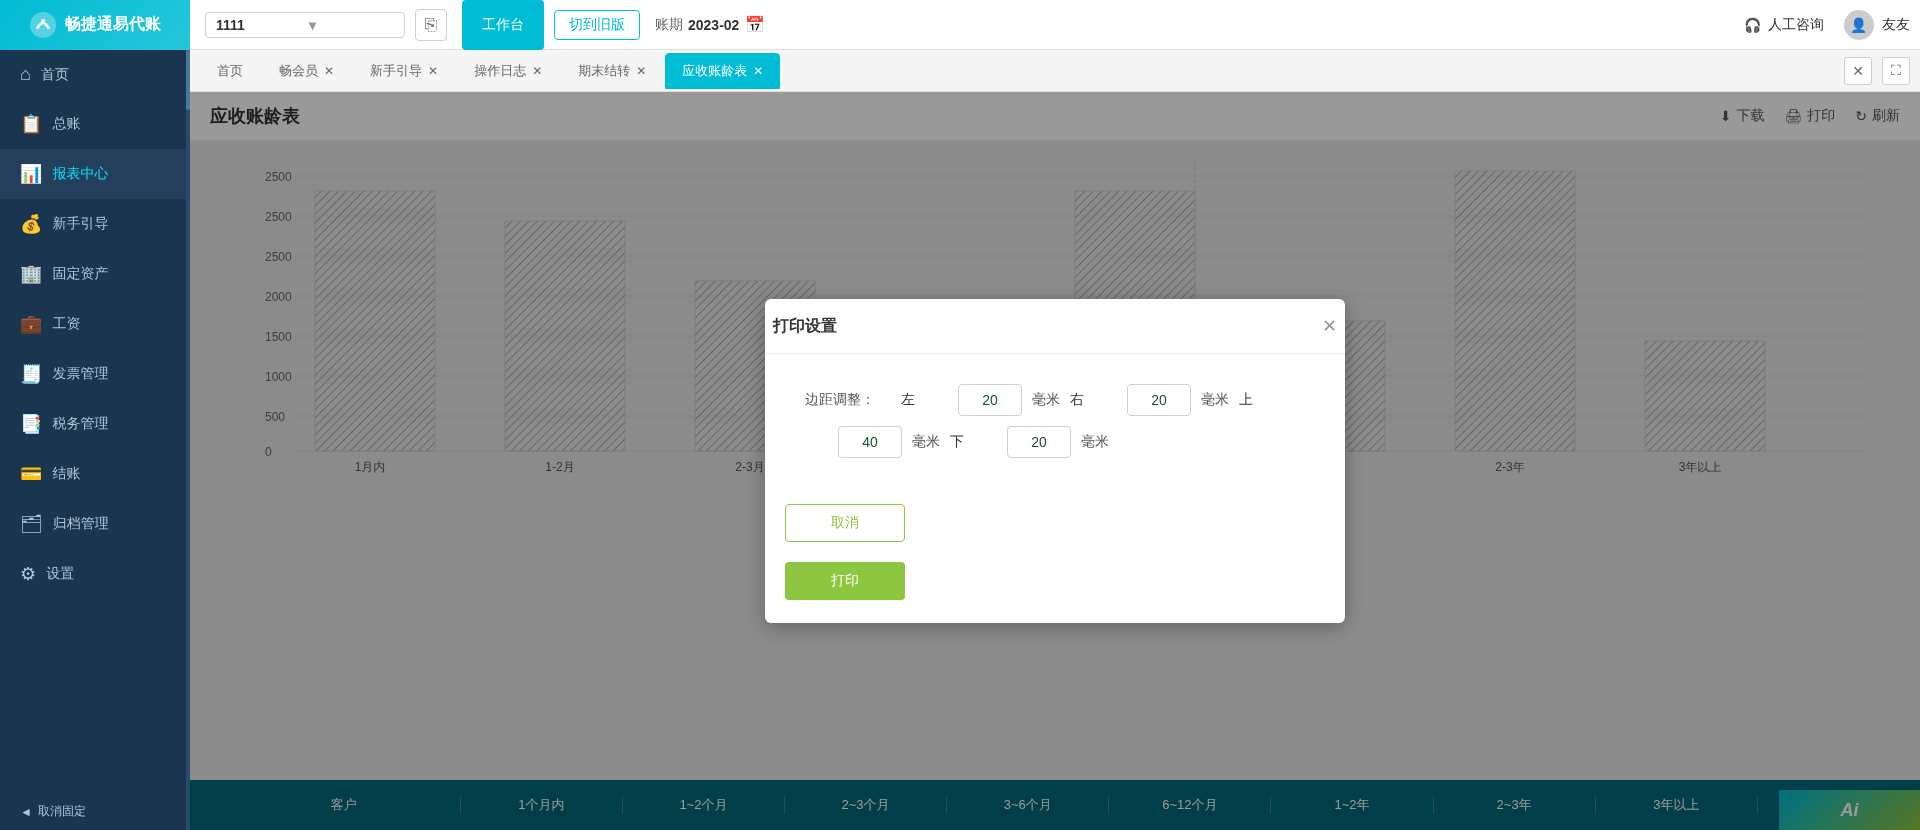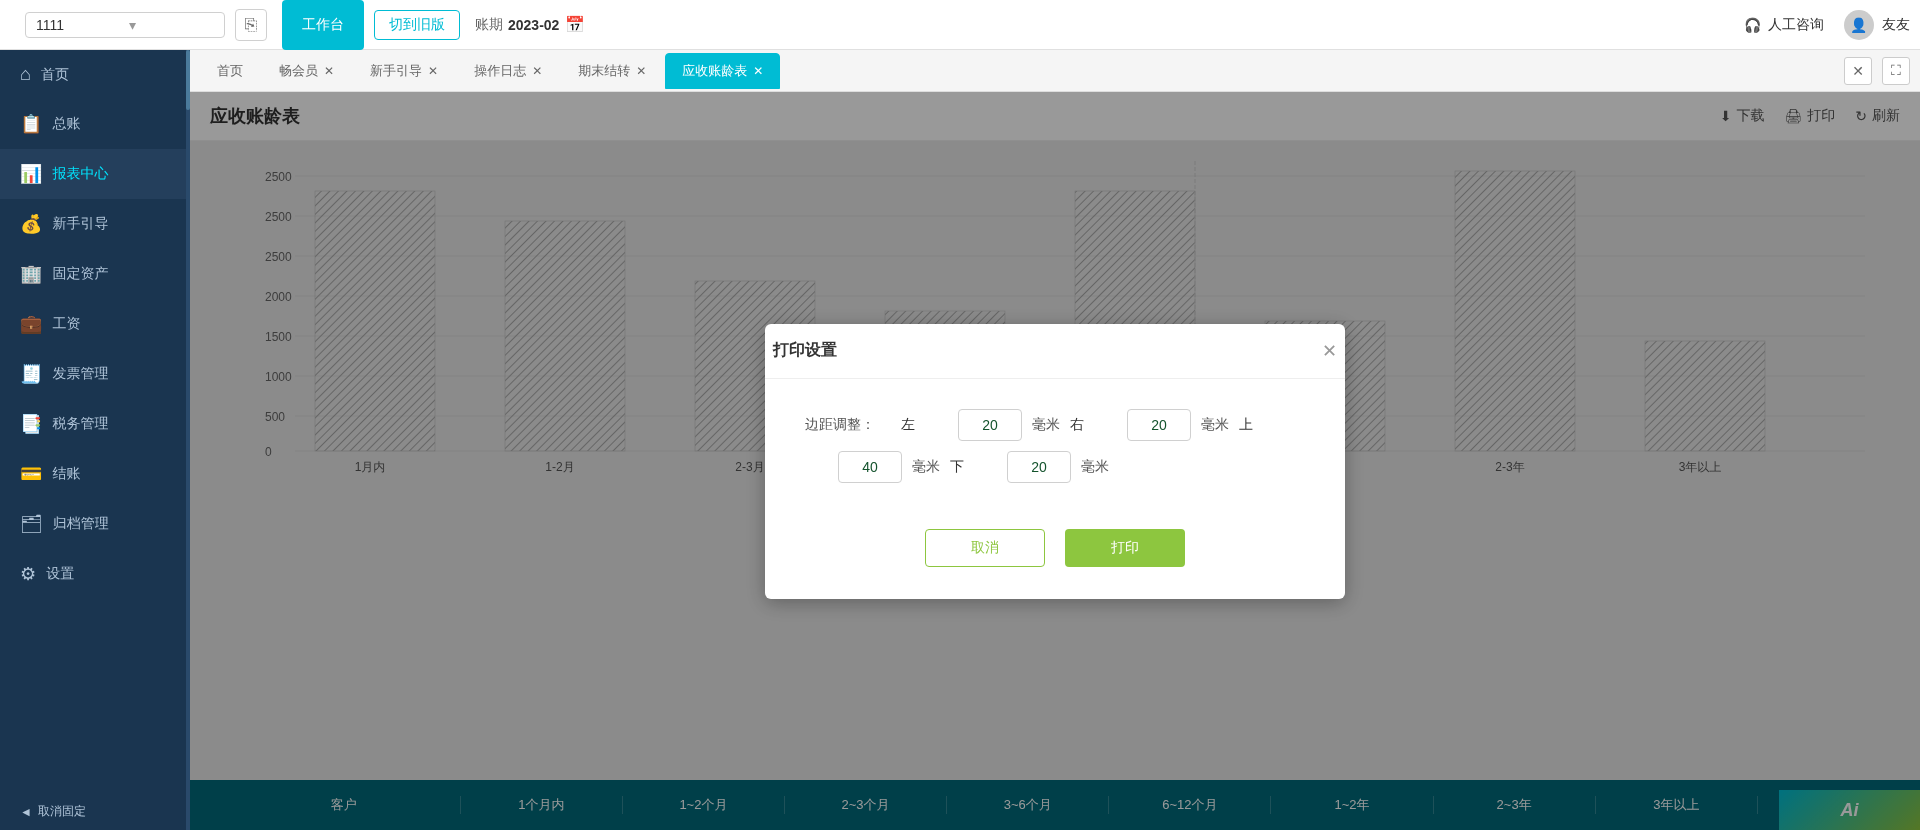--- a/index.html
+++ b/index.html
@@ -37,20 +37,21 @@
     .company-selector {
       display: flex;
       align-items: center;
       border: 1px solid #d0d0d0;
       border-radius: 4px;
       padding: 4px 10px;
       margin-left: 15px;
       cursor: pointer;
       min-width: 200px;
       background: #fff;
+      font-weight: bold;
     }
     .company-selector span { flex: 1; font-size: 14px; color: #333; }
     .company-selector .arrow { color: #999; margin-left: 8px; }
     .copy-icon-btn {
       margin-left: 10px;
       width: 32px;
       height: 32px;
       border: 1px solid #d0d0d0;
       border-radius: 4px;
       display: flex;
@@ -366,21 +367,22 @@
       margin-left: 33px;
     }
     .margin-unit {
       font-size: 14px;
       color: #555;
     }
     .modal-footer {
       display: flex;
       justify-content: center;
       gap: 20px;
-      padding: 16px 20px 32px;
+      padding: 16px 20px 23px;
+      flex-direction: column;
     }
     .cancel-btn {
       width: 120px;
       height: 38px;
       border: 1px solid #8dc63f;
       background: #fff;
       color: #8dc63f;
       border-radius: 4px;
       font-size: 14px;
       cursor: pointer;
@@ -410,20 +412,28 @@
       color: white;
       font-size: 18px;
       font-weight: bold;
       font-style: italic;
     }
   </style>
 </head>
 <body>
 
 <div class="header">
+  <div class="logo-area">
+    <svg class="logo-icon" viewBox="0 0 28 28" fill="none">
+      <circle cx="14" cy="14" r="13" fill="rgba(255,255,255,0.3)"></circle>
+      <path d="M8 18 Q14 6 20 18" stroke="white" stroke-width="2.5" fill="none"></path>
+      <circle cx="14" cy="10" r="2" fill="white"></circle>
+    </svg>
+    <span>畅捷通易代账</span>
+  </div>
 
   <div class="company-selector">
     <span>1111</span>
     <span class="arrow">▾</span>
   </div>
 
   <div class="copy-icon-btn">
     <span>⎘</span>
   </div>
 

